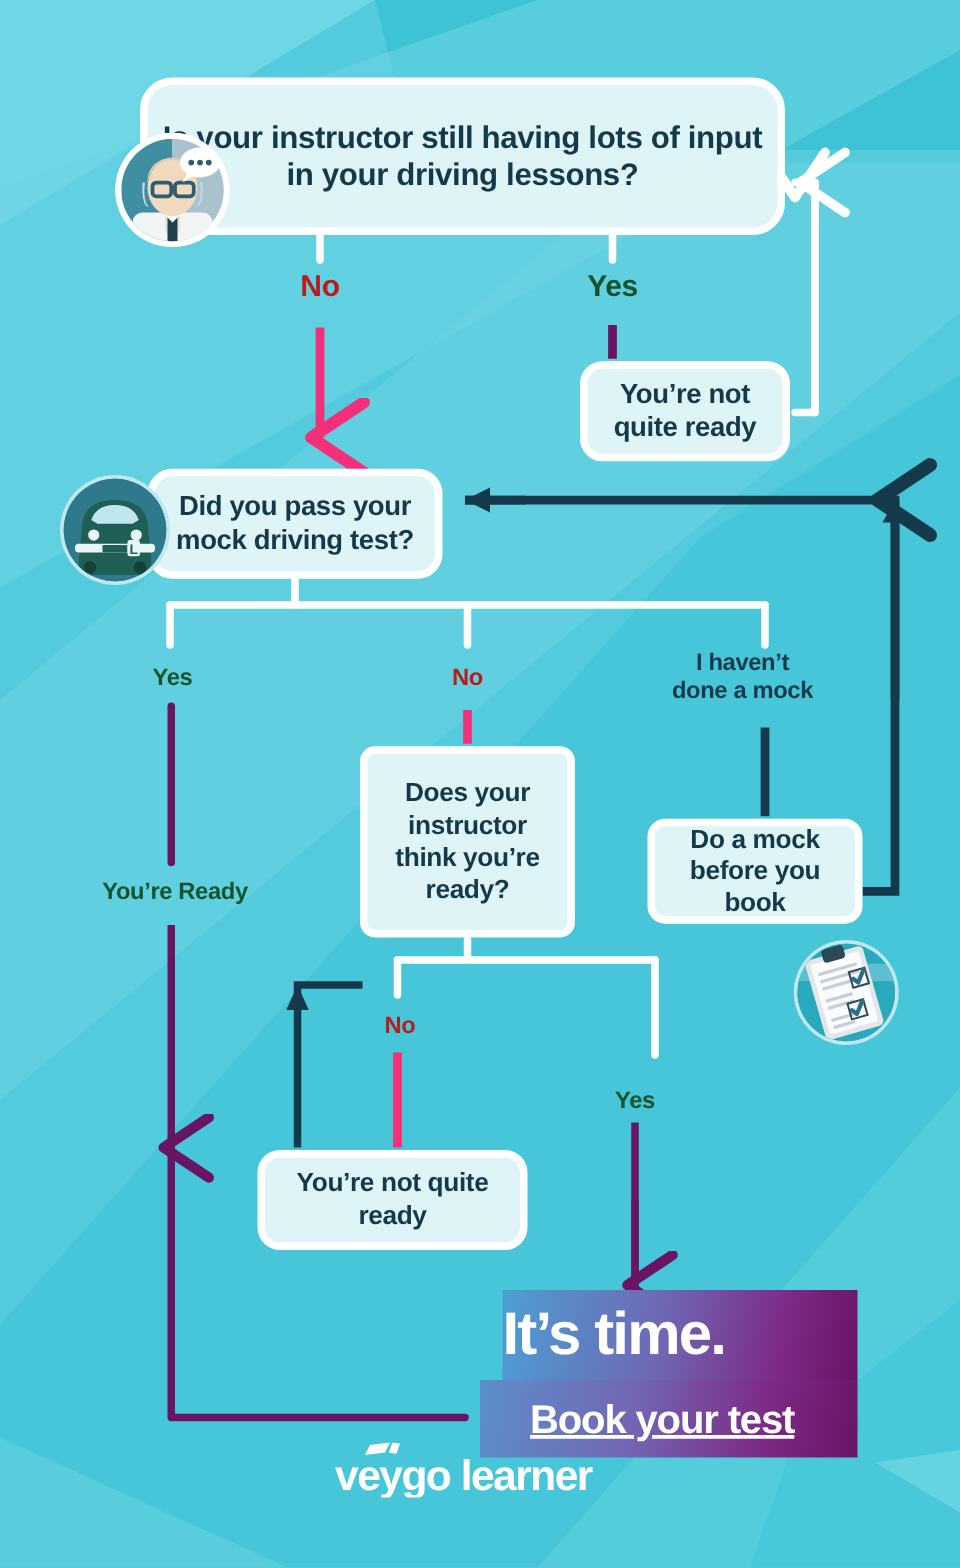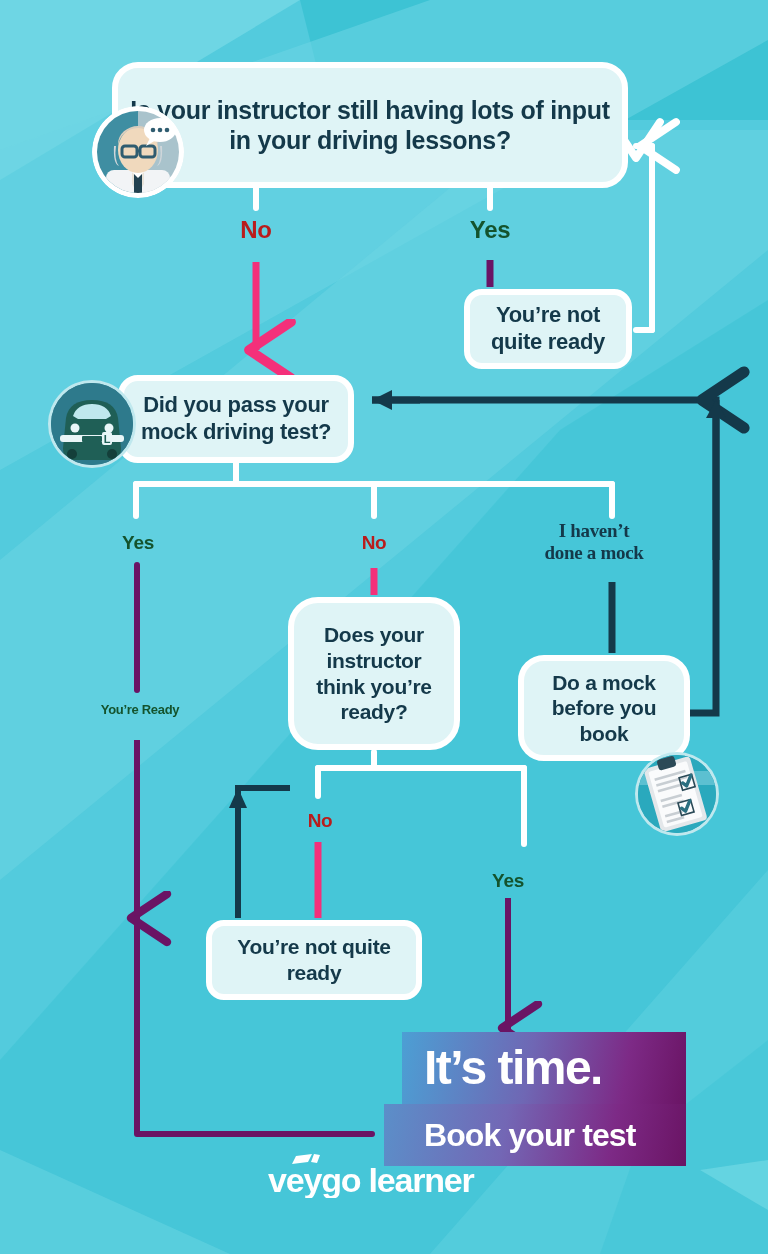--- a/index.html
+++ b/index.html
@@ -31,68 +31,68 @@
     font-weight:bold;
     letter-spacing:-0.3px;
     line-height:1.22;
     box-shadow:0 0 0 0 rgba(0,0,0,0);
   }
   .node .inner { padding:2px 8px; width:100%; }
 
   #node-q1 { left:112px; top:62px; width:516px; height:126px; font-size:25px; border-radius:26px; }
   #node-notready1 { left:464px; top:289px; width:168px; height:80px; font-size:22px; border-radius:18px; }
   #node-q2 { left:118px; top:375px; width:236px; height:88px; font-size:22px; border-radius:20px; }
-  #node-q3 { left:288px; top:597px; width:172px; height:153px; font-size:21px; border-radius:30px; }
-  #node-domock { left:518px; top:655px; width:172px; height:106px; font-size:21px; border-radius:26px; }
+  #node-q3 { left:288px; top:597px; width:172px; height:153px; font-size:21px; border-radius:12px; }
+  #node-domock { left:518px; top:655px; width:172px; height:84px; font-size:21px; border-radius:14px; }
   #node-notready2 { left:206px; top:920px; width:216px; height:80px; font-size:21px; border-radius:18px; }
 
   
   .elabel {
     position:absolute;
     font-weight:bold;
     letter-spacing:-0.3px;
     line-height:1.14;
     text-align:center;
     white-space:pre-line;
   }
   .lab-no  { color:#b91c1c; }
   .lab-yes { color:#14532d; }
   .lab-navy{ color:#14394a; }
 
   #lbl-no1   { left:206px; top:216px; width:100px; font-size:24px; }
   #lbl-yes1  { left:440px; top:216px; width:100px; font-size:24px; }
   #lbl-yes2  { left:88px;  top:532px; width:100px; font-size:19px; }
   #lbl-no2   { left:324px; top:532px; width:100px; font-size:19px; }
-  #lbl-nomock{ left:508px; top:520px; width:172px; font-size:19px;font-family:Liberation Serif, serif; }
-  #lbl-ready { left:62px;  top:703px; width:156px; font-size:13px; }
+  #lbl-nomock{ left:508px; top:520px; width:172px; font-size:19px; }
+  #lbl-ready { left:62px;  top:703px; width:156px; font-size:19px; }
   #lbl-no3   { left:270px; top:810px; width:100px; font-size:19px; }
   #lbl-yes3  { left:458px; top:870px; width:100px; font-size:19px; }
 
   
   .avatar { position:absolute; border-radius:50%; overflow:hidden; }
   #av-instructor { left:92px; top:106px; width:92px; height:92px; }
   #av-car { left:46px; top:378px; width:92px; height:92px; }
   #av-clip { left:634px; top:751px; width:86px; height:86px; }
 
   
   #cta {
     position:absolute; left:384px; top:1032px; width:302px; height:134px;
   }
   #cta .band1 {
     position:absolute; left:18px; top:0; width:284px; height:72px;
     background:linear-gradient(100deg,#4c9fd4 0%, #6f67b4 45%, #7d2a86 78%, #6a1464 100%);
-    display:flex; align-items:center; padding-left:22px;text-align:right;
+    display:flex; align-items:center; text-align:right;
   }
   #cta .band2 {
     position:absolute; left:0; top:72px; width:302px; height:62px;
     background:linear-gradient(100deg,#5b8fc9 0%, #7367b5 40%, #7d2a86 75%, #6a1464 100%);
     display:flex; align-items:center; padding-left:40px;
   }
   #cta .t1 { color:#fff; font-size:48px; font-weight:bold; letter-spacing:-1.5px; line-height:1; }
-  #cta .t2 { color:#fff; font-size:32px; font-weight:bold; letter-spacing:-0.9px; line-height:1; }
+  #cta .t2 { color:#fff; font-size:32px; font-weight:bold; letter-spacing:-0.9px; line-height:1;text-decoration:underline; }
 
   
   #logo {
     position:absolute; left:0; top:1154px; width:768px;
     display:flex; align-items:center; justify-content:center; gap:8px;
   }
 </style>
 </head>
 <body>
 

